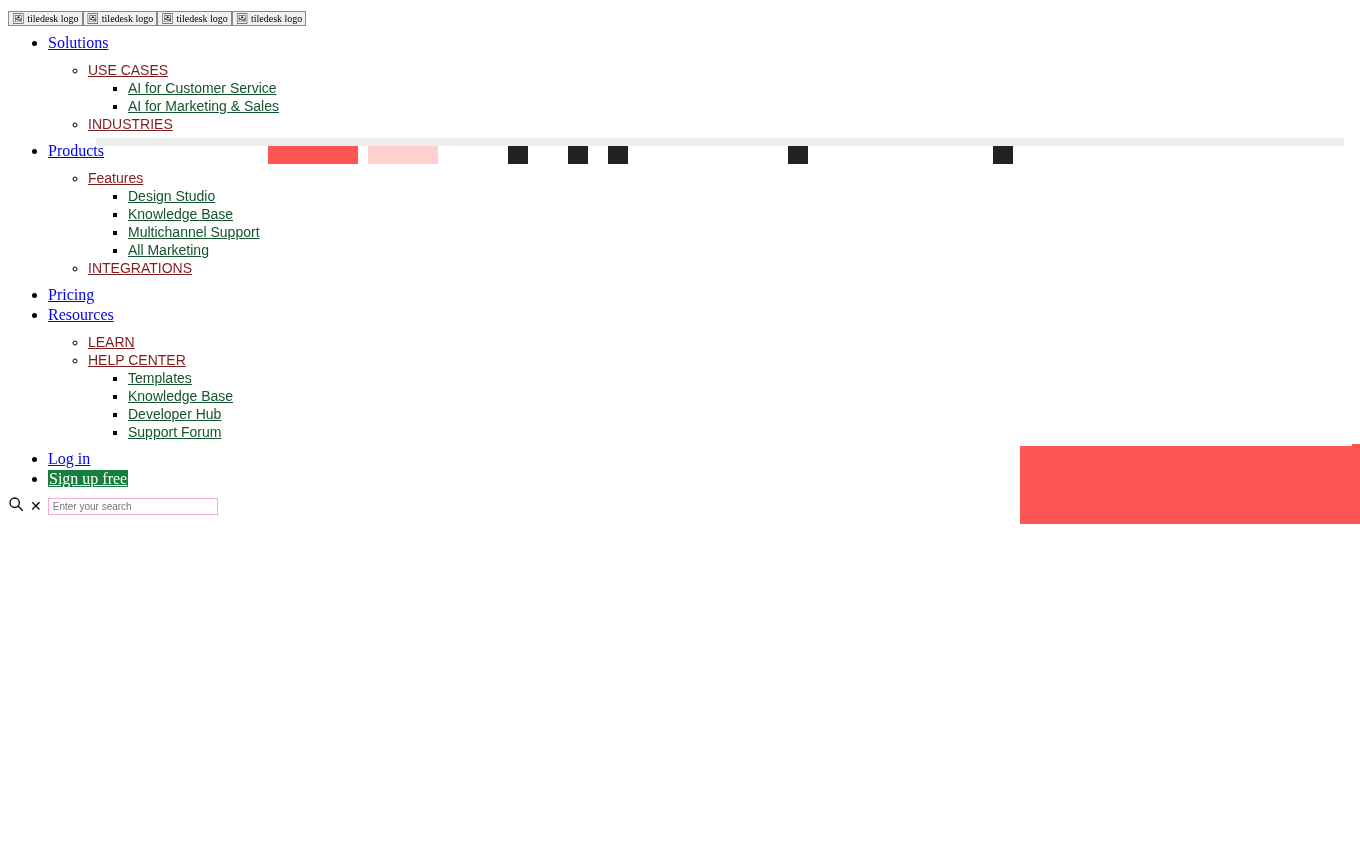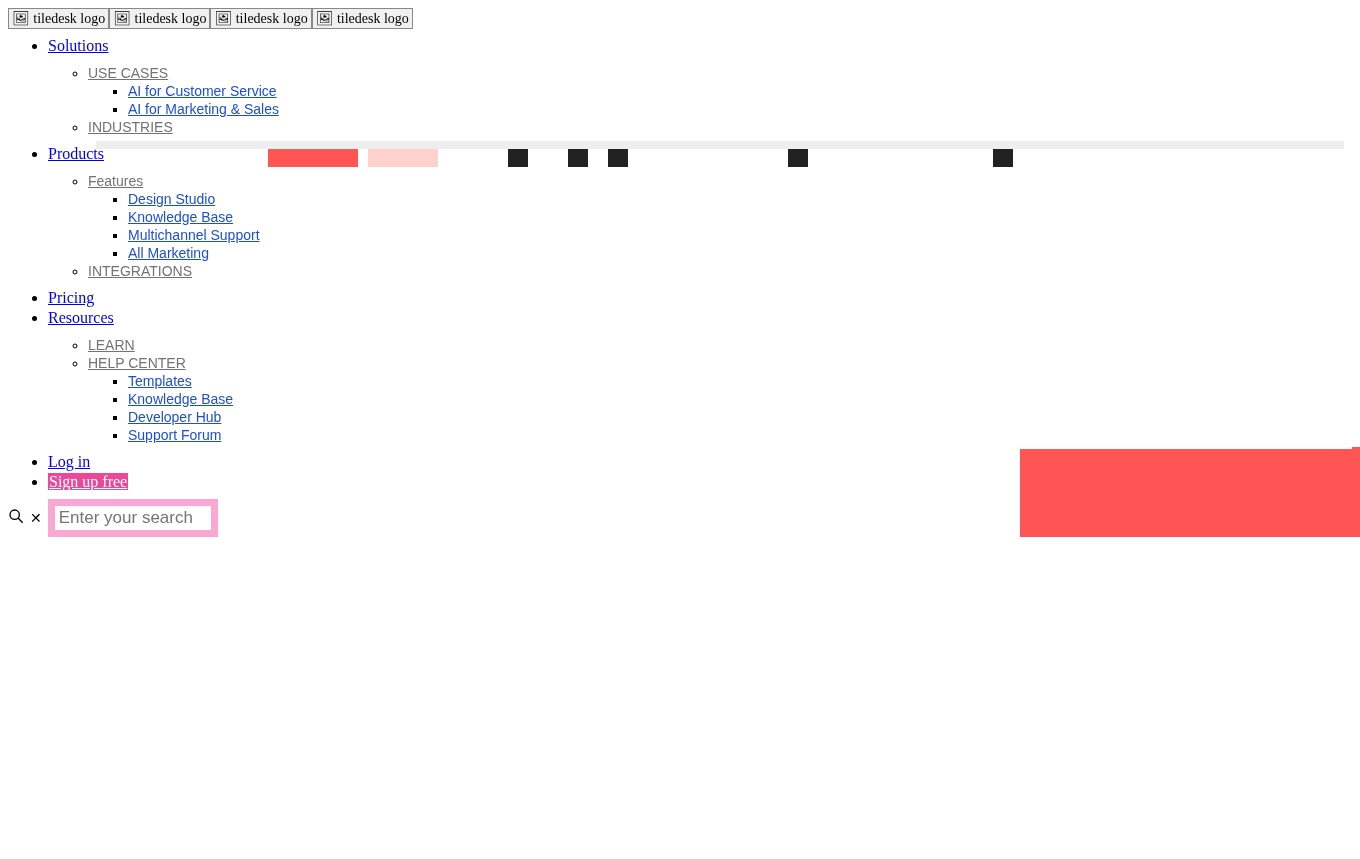--- a/index.html
+++ b/index.html
@@ -18,21 +18,21 @@
       text-decoration: underline;
       cursor: pointer;
     }
     .logo-row {
       margin-bottom: 4px;
     }
     .logo-img {
       display: inline-block;
       border: 1px solid #888;
       padding: 1px 3px;
-      font-size: 14px;
+      font-size: 10px;
       background: #f0f0f0;
       color: #000;
       text-decoration: none;
       font-family: serif;
     }
     .logo-img::before {
       content: "🖼 ";
     }
     ul.top-nav {
       margin: 8px 0 0 0;
@@ -47,40 +47,40 @@
       padding: 4px 0 4px 40px;
       margin: 4px 0;
     }
     ul.sub-l2 > li {
       list-style-type: circle;
       margin: 2px 0;
       font-family: Arial, sans-serif;
       font-size: 14px;
     }
     ul.sub-l2 > li > a {
-      color: #737373;
+      color: #7f1d1d;
     }
     ul.sub-l3 {
       padding-left: 40px;
       margin: 2px 0;
     }
     ul.sub-l3 > li {
       list-style-type: square;
       margin: 2px 0;
       font-family: Arial, sans-serif;
       font-size: 14px;
     }
     ul.sub-l3 > li > a {
-      color: #1d4ed8;
+      color: #14532d;
     }
     .nav-link-top {
       font-family: Liberation Serif, serif;
     }
     .signup {
-      background: #ec4899;
+      background: #15803d;
       color: #fff;
       padding: 0 1px;
       margin-top: 45px;
     }
     .search-row {
       margin-top: 8px;
       display: flex;
       align-items: center;
       gap: 6px;
     }
@@ -90,24 +90,24 @@
       stroke: #000;
       fill: none;
     }
     .close-x {
       font-family: Arial, sans-serif;
       font-size: 14px;
       cursor: pointer;
     }
     .search-input {
       font-family: Arial, sans-serif;
-      font-size: 17px;
+      font-size: 10px;
       padding: 2px 4px;
       width: 170px;
-      border: 7px solid #f9a8d4;
+      border: 1px solid #f9a8d4;
     }
     
     .deco-strip {
       position: absolute;
       left: 48px;
       right: 8px;
       height: 8px;
       background: #eee;
       z-index: -1;
     }

